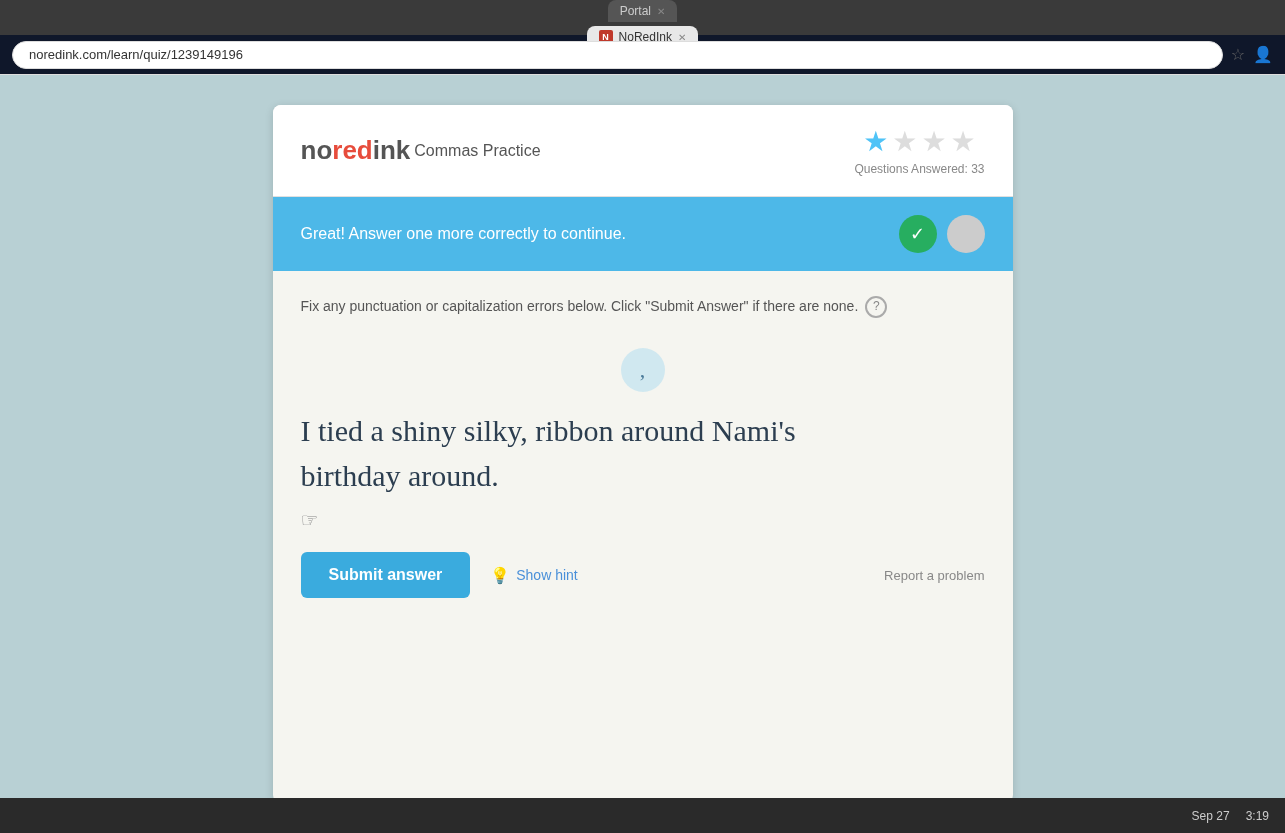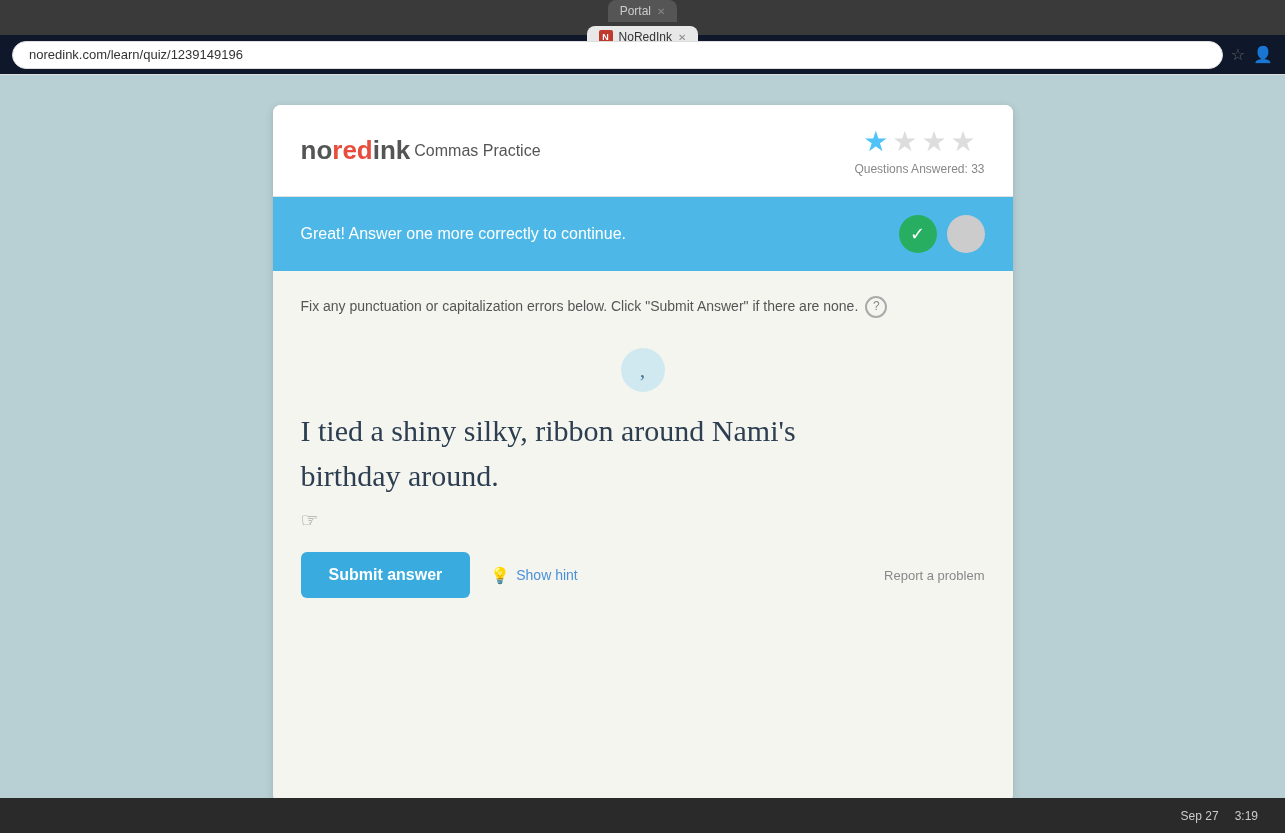--- a/index.html
+++ b/index.html
@@ -300,21 +300,21 @@
     .taskbar {
       position: fixed;
       bottom: 0;
       left: 0;
       right: 0;
       height: 35px;
       background: #2a2a2a;
       display: flex;
       align-items: center;
       justify-content: flex-end;
-      padding: 0 27px;
+      padding: 0 16px;
       gap: 16px;
     }
     .taskbar-time {
       color: #ccc;
       font-size: 12px;
     }
     .taskbar-date {
       color: #ccc;
       font-size: 12px;
     }

